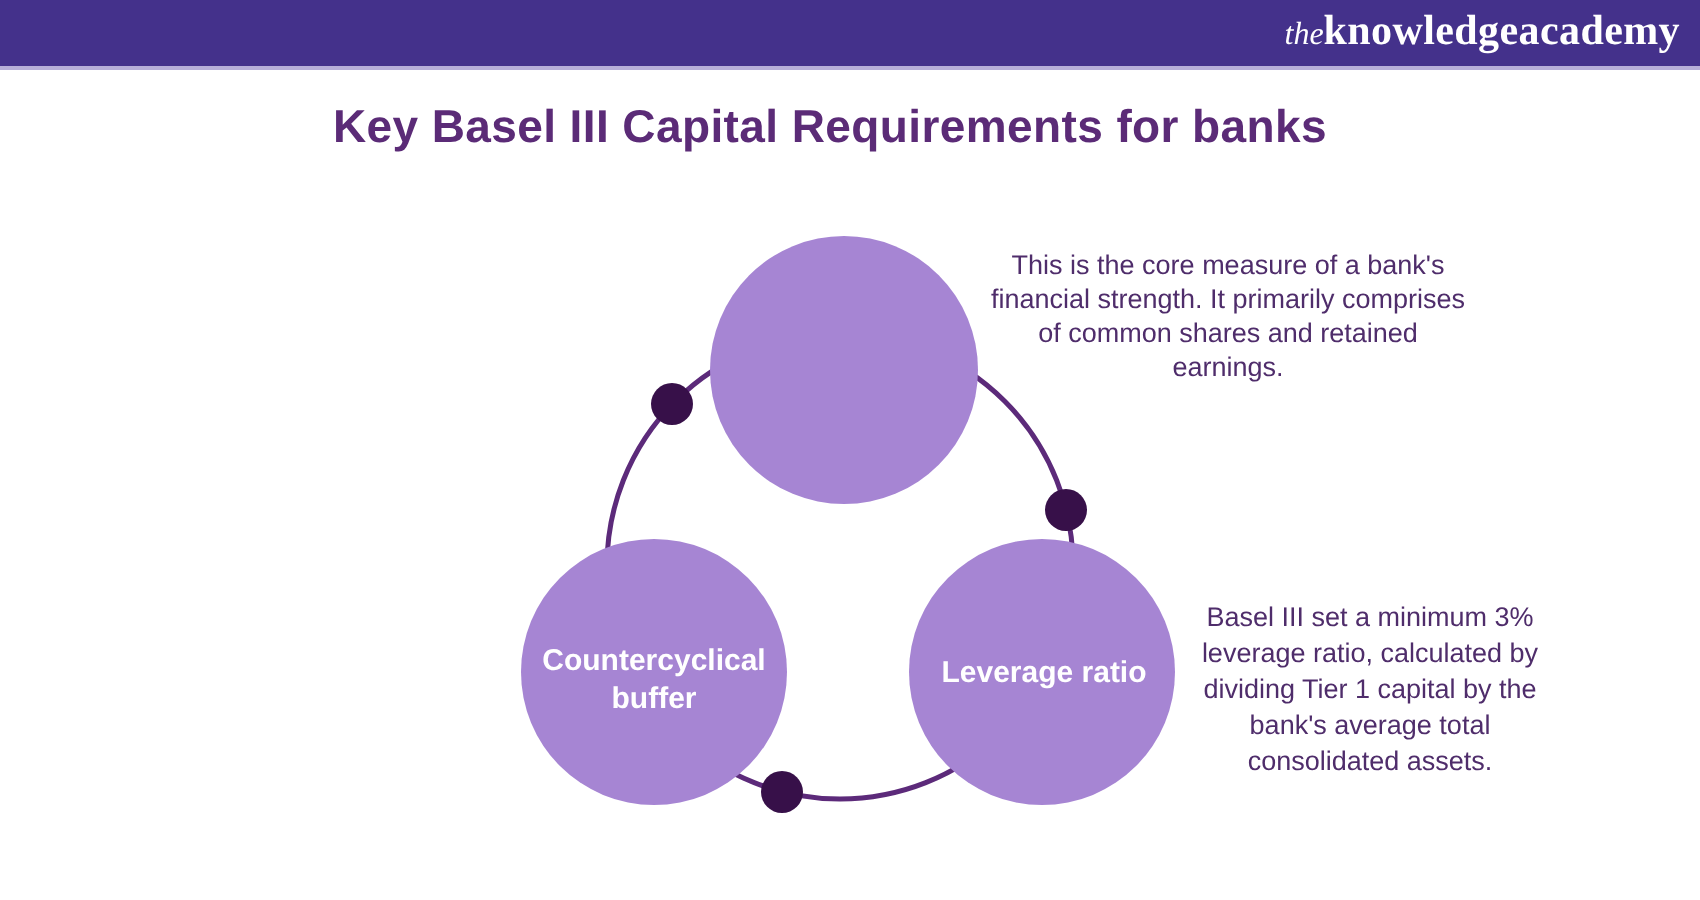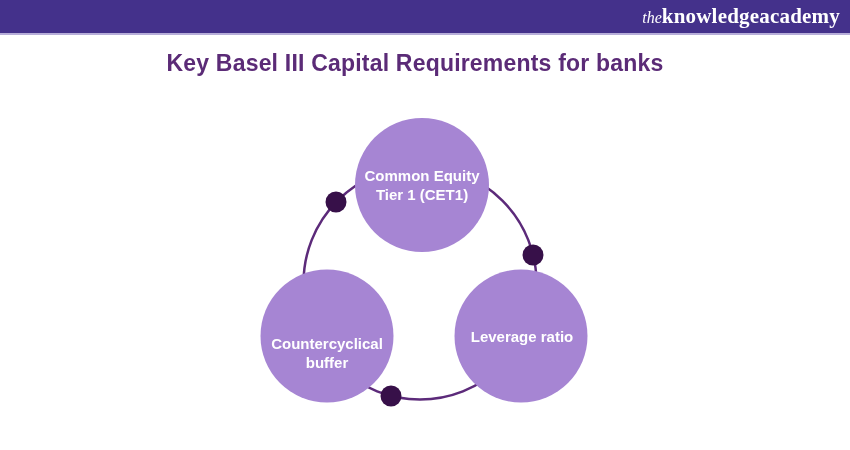--- a/index.html
+++ b/index.html
@@ -41,21 +41,21 @@
   .node-circle{fill:var(--circle-fill);}
   .node-dot{fill:var(--dot-fill);}
 
   
   .node-label{
     position:absolute;z-index:2;display:flex;align-items:center;justify-content:center;
     text-align:center;color:#ffffff;font-weight:700;font-size:15px;line-height:19px;
     white-space:pre-line;
   }
   .label-cet1{left:347px;top:115px;width:150px;height:140px;}
-  .label-buffer{left:252px;top:283px;width:150px;height:140px;}
+  .label-buffer{left:252px;top:270px;width:150px;height:140px;}
   .label-leverage{left:442px;top:266px;width:160px;height:140px;}
 
   
   .desc{
     position:absolute;z-index:2;text-align:center;color:var(--body-text);
     font-size:13.5px;white-space:pre-line;
   }
   .desc-cet1{left:474px;top:124px;width:280px;line-height:17px;}
   .desc-buffer{left:50px;top:296px;width:208px;line-height:18px;}
   .desc-leverage{left:585px;top:300px;width:200px;line-height:18px;}
@@ -79,20 +79,27 @@
 
     <circle class="node-circle" cx="422" cy="185" r="67"></circle>
     <circle class="node-circle" cx="327" cy="336" r="66.5"></circle>
     <circle class="node-circle" cx="521" cy="336" r="66.5"></circle>
 
     <circle class="node-dot" cx="336" cy="202" r="10.5"></circle>
     <circle class="node-dot" cx="533" cy="255" r="10.5"></circle>
     <circle class="node-dot" cx="391" cy="396" r="10.5"></circle>
   </svg>
 
-  <div class="node-label label-cet1">Common Equity
-Tier 1 (CET1)</div>
   <div class="node-label label-buffer">Countercyclical
 buffer</div>
   <div class="node-label label-leverage">Leverage ratio</div>
 
+  <p class="desc desc-cet1">This is the core measure of a bank's
+financial strength. It primarily comprises
+of common shares and retained
+earnings.</p>
+  <p class="desc desc-leverage">Basel III set a minimum 3%
+leverage ratio, calculated by
+dividing Tier 1 capital by the
+bank's average total
+consolidated assets.</p>
 
 </div>
 
 </body></html>

